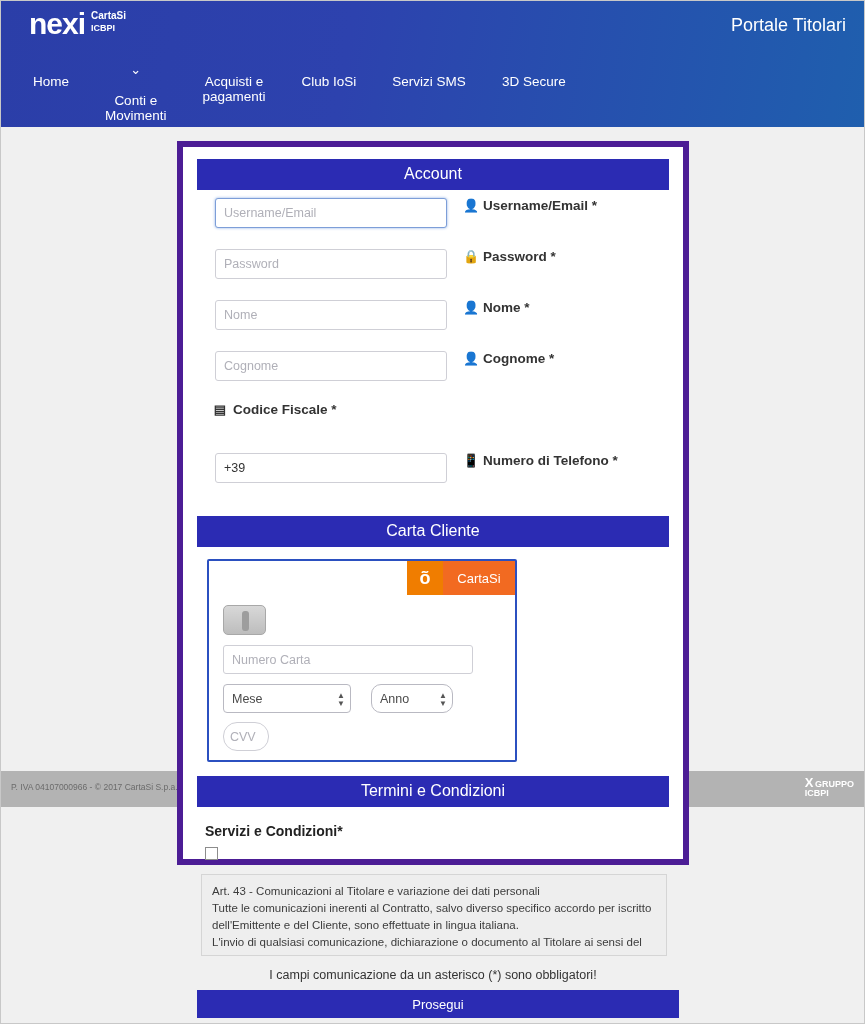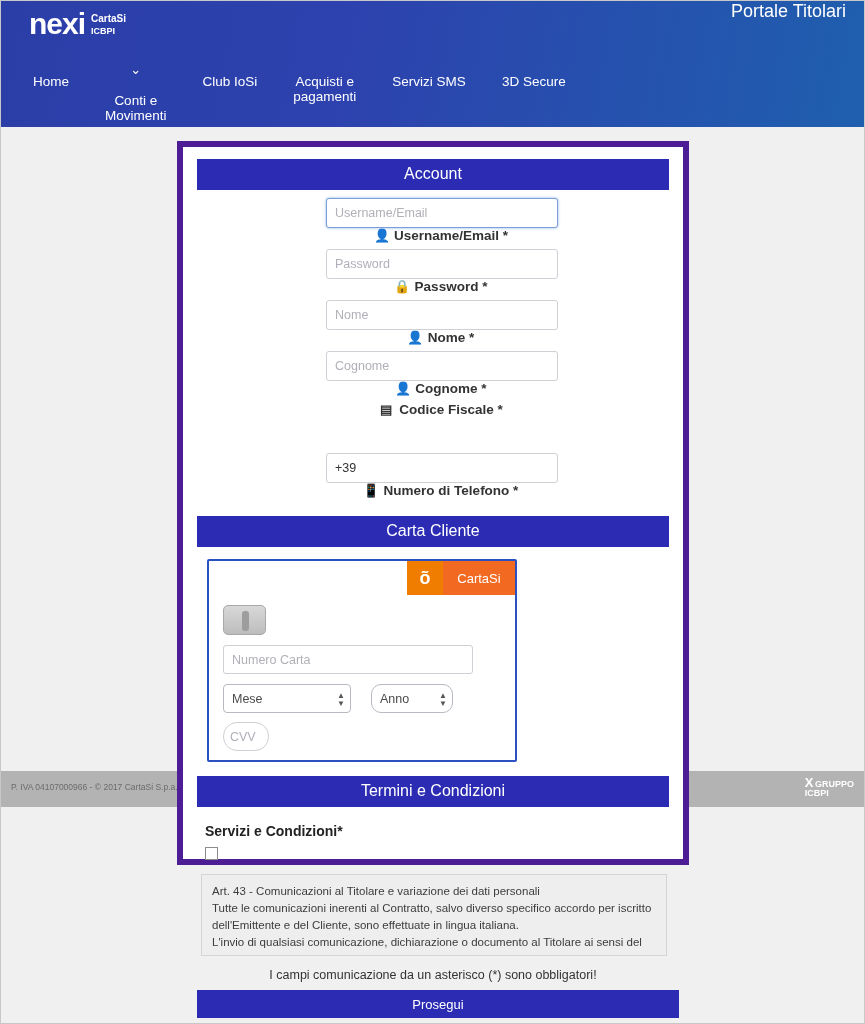--- a/index.html
+++ b/index.html
@@ -19,37 +19,37 @@
 
   
   .header {
     position: absolute; top: 0; left: 0;
     width: 865px; height: 126px;
     background: linear-gradient(100deg, #2b3ea8 0%, #2d42ae 40%, #1f5fae 100%);
     color: #ffffff;
   }
   .logo {
     position: absolute; left: 28px; top: 8px;
-    display: flex; align-items: center; gap: 6px;
+    display: flex; align-items: flex-start; gap: 6px;
   }
   .logo-nexi {
     font-size: 30px; font-weight: bold; letter-spacing: -1px;
     color: #ffffff; line-height: 30px;
   }
   .logo-sub { margin-top: 2px; line-height: 10px; }
   .logo-cartasi {
     font-size: 10px; font-weight: bold; color: #ffffff;
     display: block; white-space: nowrap;
   }
   .logo-icbpi {
     font-size: 9px; font-weight: bold; color: #ffffff;
     display: block; white-space: nowrap; margin-top: 2px;
   }
   .portale {
-    position: absolute; right: 20px; top: 0;
+    position: absolute; right: 20px; top: 14px;
     font-size: 18px; color: #ffffff;
   }
   .nav {
     position: absolute; left: 14px; top: 48px;
     display: flex; align-items: flex-start;
   }
   .nav-item {
     color: #ffffff; font-size: 13.5px; text-align: center;
     padding: 10px 18px; line-height: 15px; cursor: pointer;
     position: relative; white-space: pre-line;
@@ -85,24 +85,23 @@
   .section-head {
     margin: 12px 14px 0 14px;
     background: #2b2bb3;
     color: #ffffff;
     text-align: center;
     font-size: 16px;
     padding: 6px 0 7px 0;
   }
   .rows { padding: 8px 0 0 0; }
   .row {
-    display: flex; align-items: center;
+    display: flex; align-items: flex-start;
     height: 51px;
     padding: 0 14px;
-    flex-direction: column;
   }
   .field {
     width: 232px; height: 30px;
     border: 1px solid #cfcfd6; border-radius: 3px;
     background: #ffffff;
     font-size: 12.5px; color: #333;
     padding: 0 8px;
     margin-left: 18px;
     font-family: "Liberation Sans", sans-serif;
   }
@@ -228,25 +227,25 @@
     <div class="nav">
       <div class="nav-item">
         <span>Home</span>
       </div>
       <div class="nav-item two-line">
         <span class="chev">⌄</span>
         <span>Conti e
 Movimenti</span>
       </div>
       <div class="nav-item">
-        <span>Club IoSi</span>
-      </div>
-      <div class="nav-item">
         <span>Acquisti e
 pagamenti</span>
+      </div>
+      <div class="nav-item">
+        <span>Club IoSi</span>
       </div>
       <div class="nav-item">
         <span>Servizi SMS</span>
       </div>
       <div class="nav-item">
         <span>3D Secure</span>
       </div>
     </div>
   </div>
 

